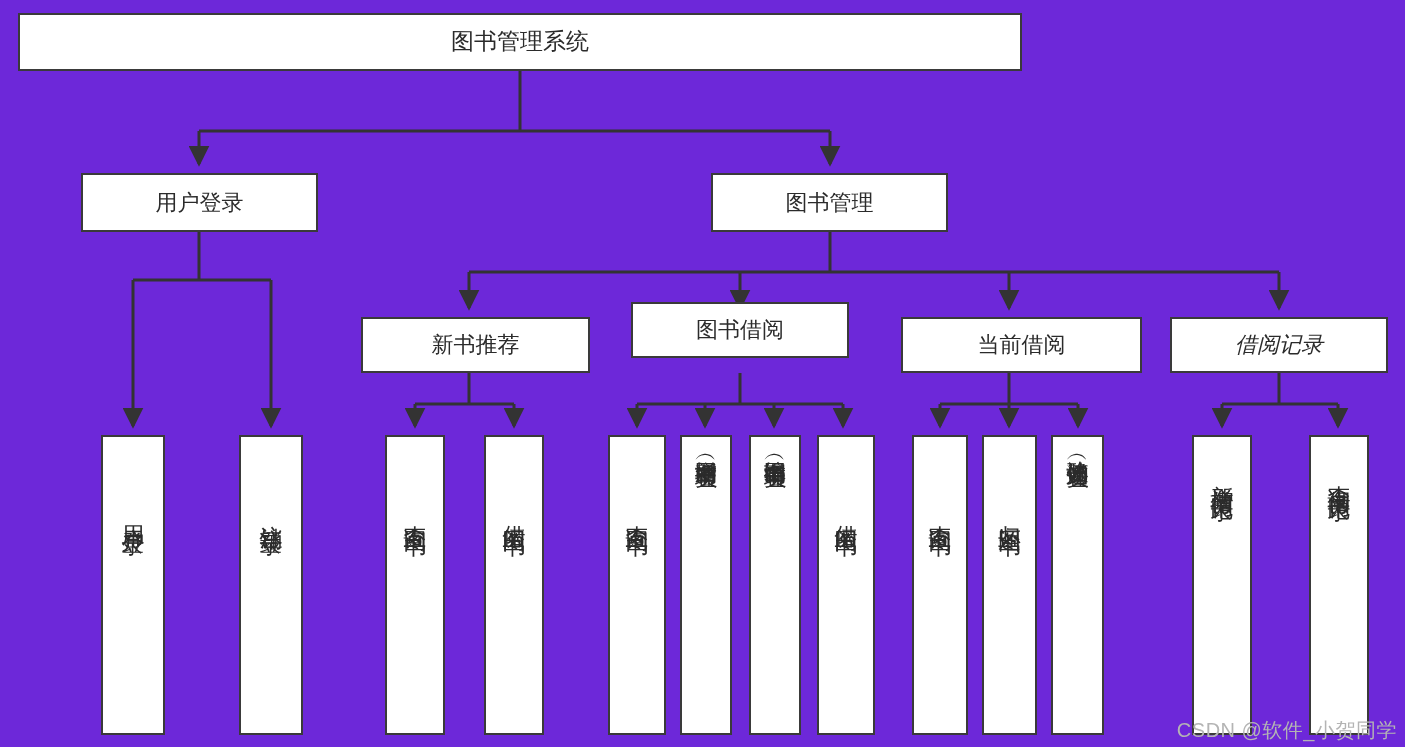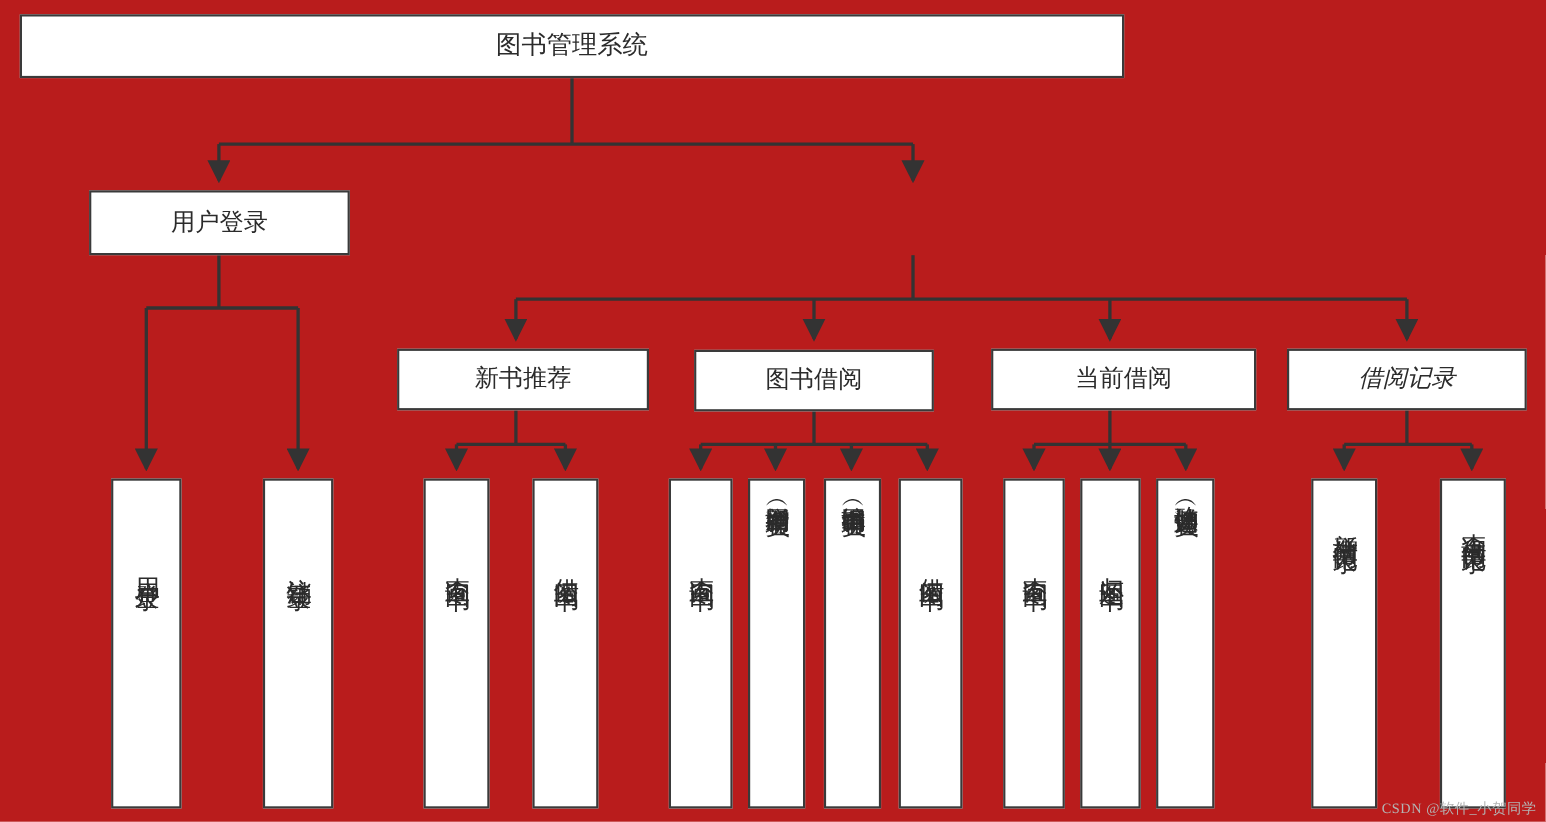--- a/index.html
+++ b/index.html
@@ -10,21 +10,21 @@
   body {
     width: 1405px;
     height: 747px;
     font-family: "DejaVu Sans", "Liberation Sans", sans-serif;
     overflow: hidden;
   }
   #diagram-root {
     position: relative;
     width: 1405px;
     height: 747px;
-    background: #b91c1c;
+    background: #6d28d9;
   }
   svg.connectors {
     position: absolute;
     left: 0;
     top: 0;
     width: 1405px;
     height: 747px;
     pointer-events: none;
   }
   .node {
@@ -62,25 +62,25 @@
     line-height: 1;
   }
   .node.vertical.tall .label {
     font-size: 22px;
     letter-spacing: 1px;
   }
   .watermark {
     position: absolute;
     right: 8px;
     bottom: 3px;
-    font-size: 13px;
+    font-size: 20px;
     color: #b4b4b4;
     letter-spacing: 0.5px;
     white-space: nowrap;
-    font-family: Liberation Serif, serif;
+    font-family: Liberation Sans, sans-serif;
   }
 </style>
 </head>
 <body>
 
 <div id="diagram-root">
 
   <svg class="connectors" viewBox="0 0 1405 747" xmlns="http://www.w3.org/2000/svg">
     <defs>
       <marker id="arrow" viewBox="0 0 12 12" refX="10.5" refY="6" markerWidth="7" markerHeight="7" orient="auto-start-reverse">
@@ -131,25 +131,28 @@
     </g>
   </svg>
 
   <div class="node root horizontal" style="left:18px; top:13px; width:1004px; height:58px;">
     <span class="label">图书管理系统</span>
   </div>
 
   <div class="node horizontal" style="left:81px; top:173px; width:237px; height:59px;">
     <span class="label">用户登录</span>
   </div>
+  <div class="node horizontal" style="left:711px; top:173px; width:237px; height:59px;">
+    <span class="label">图书管理</span>
+  </div>
 
   <div class="node horizontal" style="left:361px; top:317px; width:229px; height:56px;">
     <span class="label">新书推荐</span>
   </div>
-  <div class="node horizontal" style="left:631px; top:318px; width:218px; height:56px;justify-content:center;">
+  <div class="node horizontal" style="left:631px; top:302px; width:218px; height:56px;justify-content:center;">
     <span class="label">图书借阅</span>
   </div>
   <div class="node horizontal" style="left:901px; top:317px; width:241px; height:56px;">
     <span class="label">当前借阅</span>
   </div>
   <div class="node horizontal" style="left:1170px; top:317px; width:218px; height:56px;font-style:italic;">
     <span class="label">借阅记录</span>
   </div>
 
   <div class="node vertical" style="left:101px; top:435px; width:64px; height:300px; padding-top:70px;">

